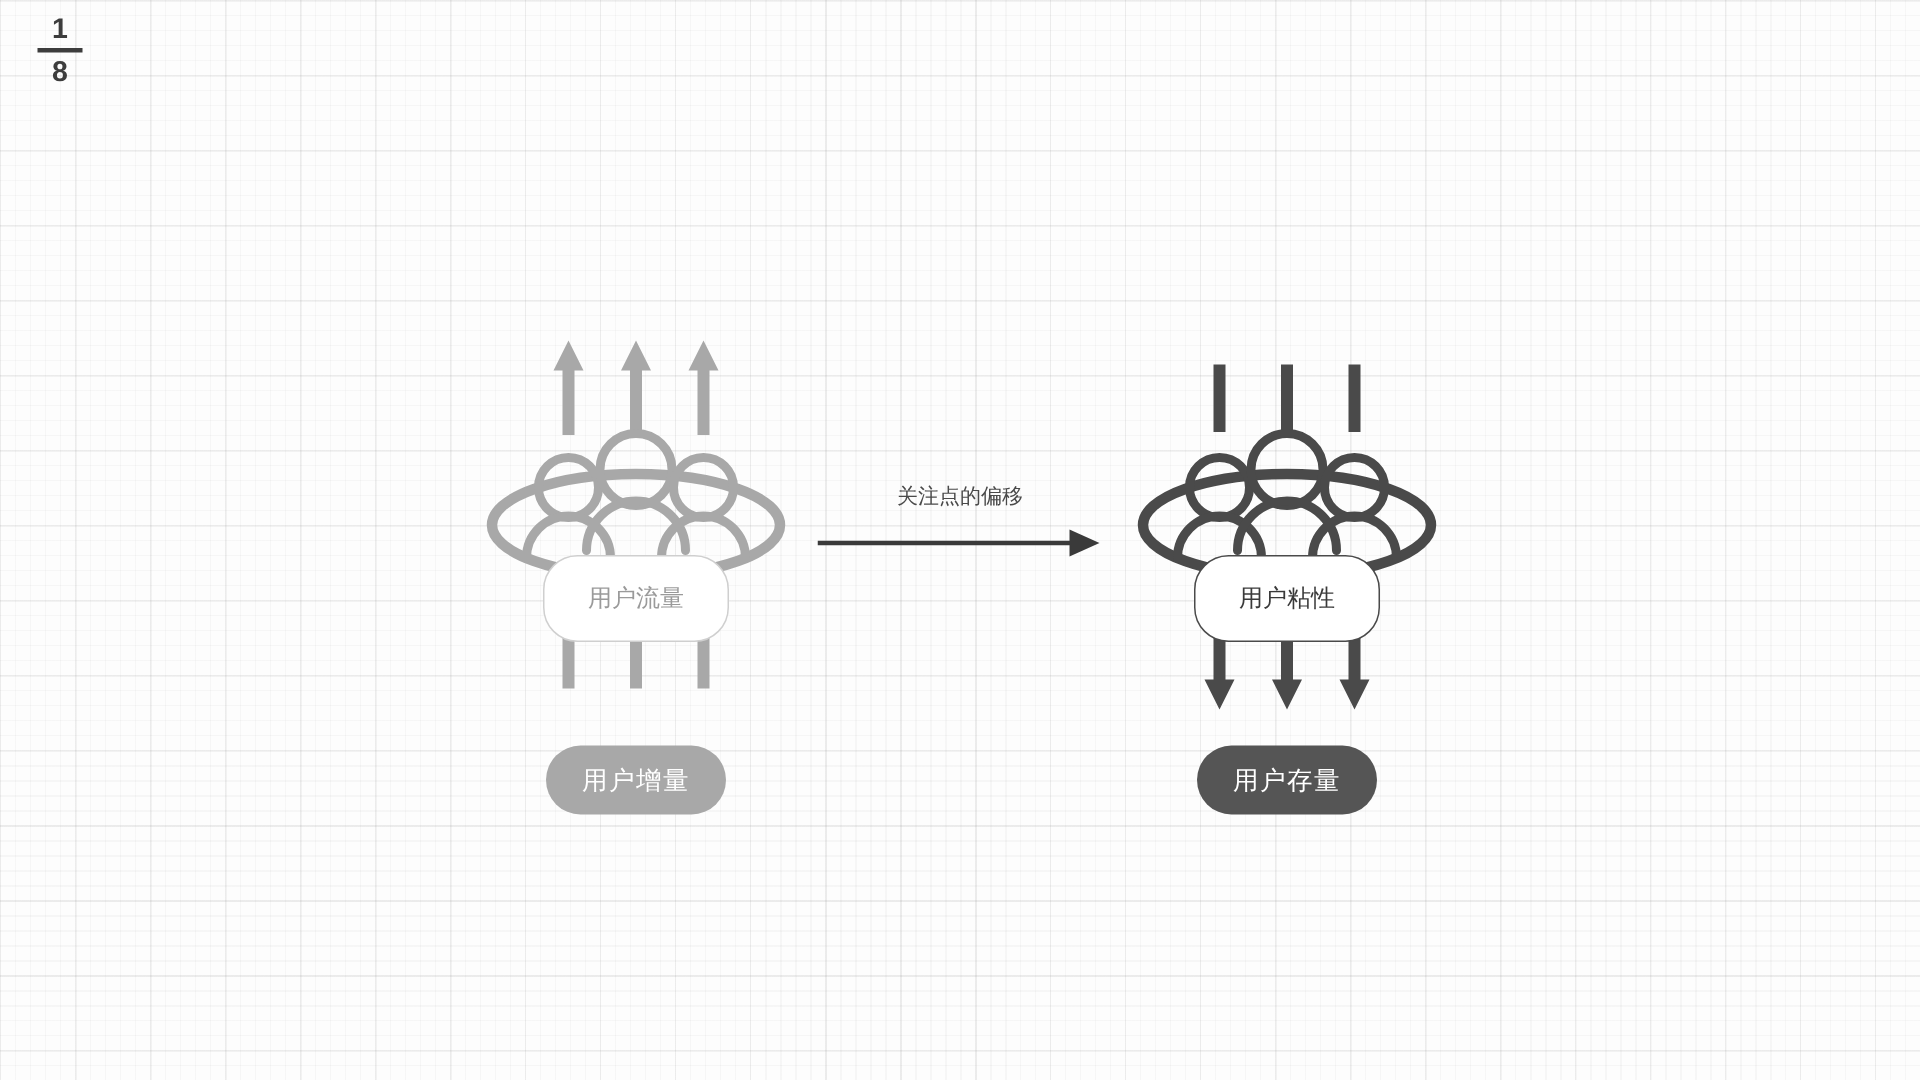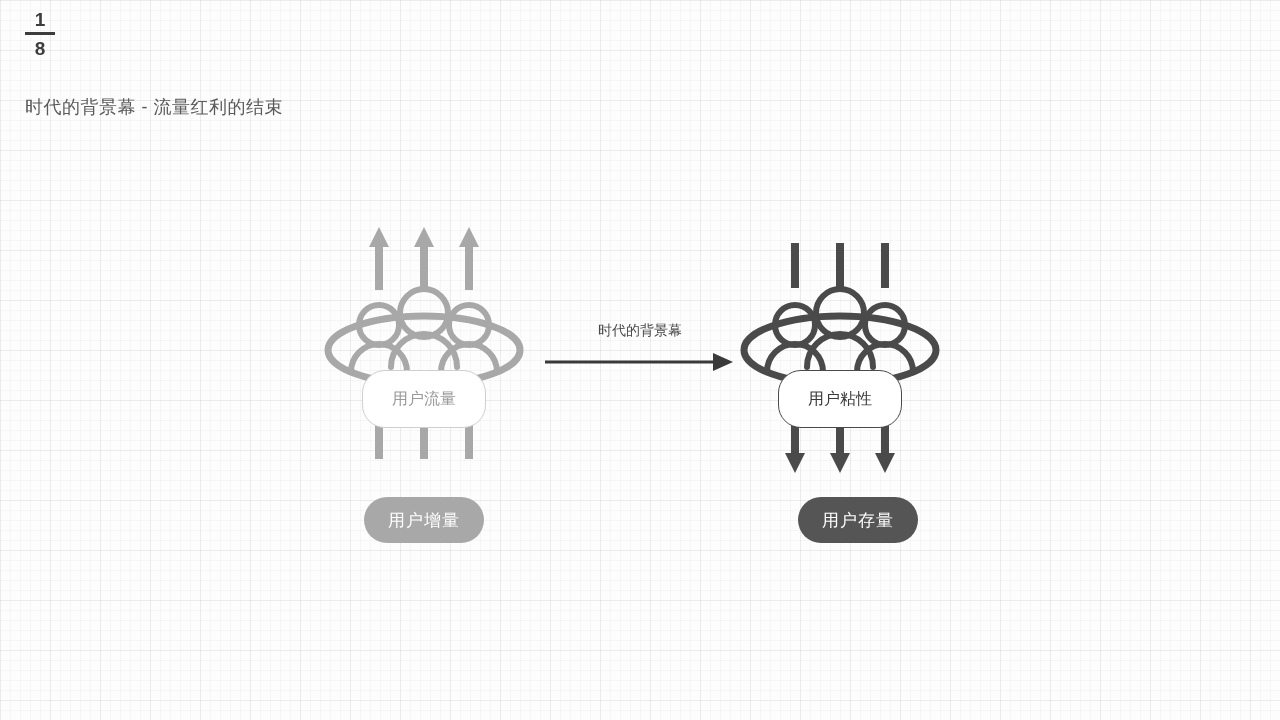--- a/index.html
+++ b/index.html
@@ -96,21 +96,21 @@
     width: 1280px;
     height: 720px;
   }
   .group {
     position: absolute;
     width: 260px;
     height: 340px;
     top: 215px;
   }
   #group-left  { left: 294px; }
-  #group-right { left: 710px; font-family: Liberation Serif, serif; }
+  #group-right { left: 728px; font-family: Liberation Serif, serif; }
 
   .group-svg {
     position: absolute;
     left: 0;
     top: 0;
   }
 
   
   .pill {
     position: absolute;
@@ -183,21 +183,20 @@
 <div id="slide">
 
   <div id="header">
 
     <div id="page-fraction">
       <span class="num">1</span>
       <span class="rule"></span>
       <span class="den">8</span>
     </div>
 
-    <div id="slide-subtitle">时代的背景幕 - 流量红利的结束</div>
   </div>
 
   <div id="diagram">
 
     <div class="group" id="group-left">
       <svg class="group-svg" width="260" height="340" viewBox="0 0 260 340">
 
         <g fill="#a8a8a8">
           <g>
             <rect x="81" y="25" width="8" height="50"></rect>
@@ -279,21 +278,21 @@
             <rect x="171" y="198" width="8" height="45"></rect>
             <polygon points="175,258 165,238 185,238"></polygon>
           </g>
         </g>
       </svg>
 
       <div class="pill" id="pill-right">用户粘性</div>
     </div>
 
     <div id="transition">
-      <div id="transition-label">时代的背景幕</div>
+      <div id="transition-label">关注点的偏移</div>
       <svg id="transition-arrow" width="190" height="24" viewBox="0 0 190 24">
         <line x1="0" y1="12" x2="172" y2="12" stroke="#3a3a3a" stroke-width="3"></line>
         <polygon points="188,12 168,3 168,21" fill="#3a3a3a"></polygon>
       </svg>
     </div>
 
     <div class="badge" id="badge-left">用户增量</div>
     <div class="badge" id="badge-right">用户存量</div>
 
   </div>

